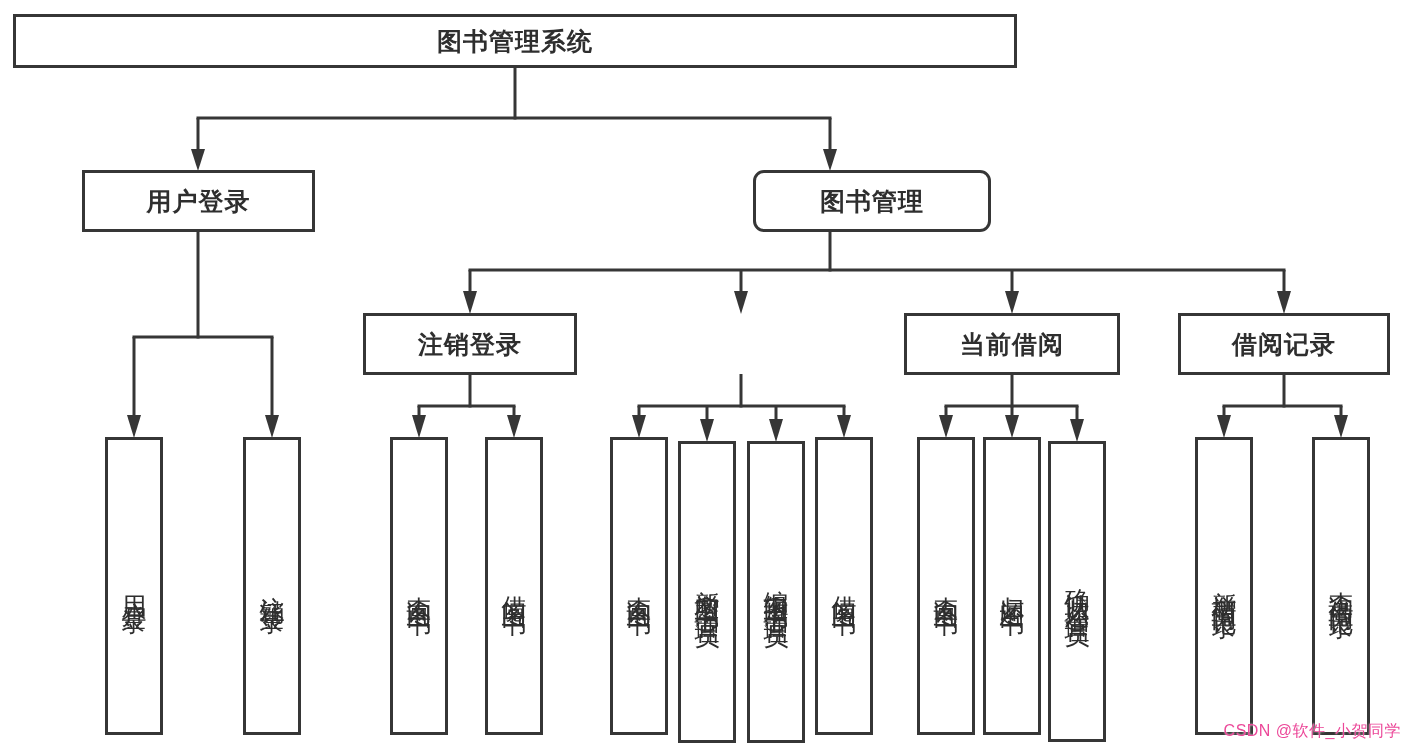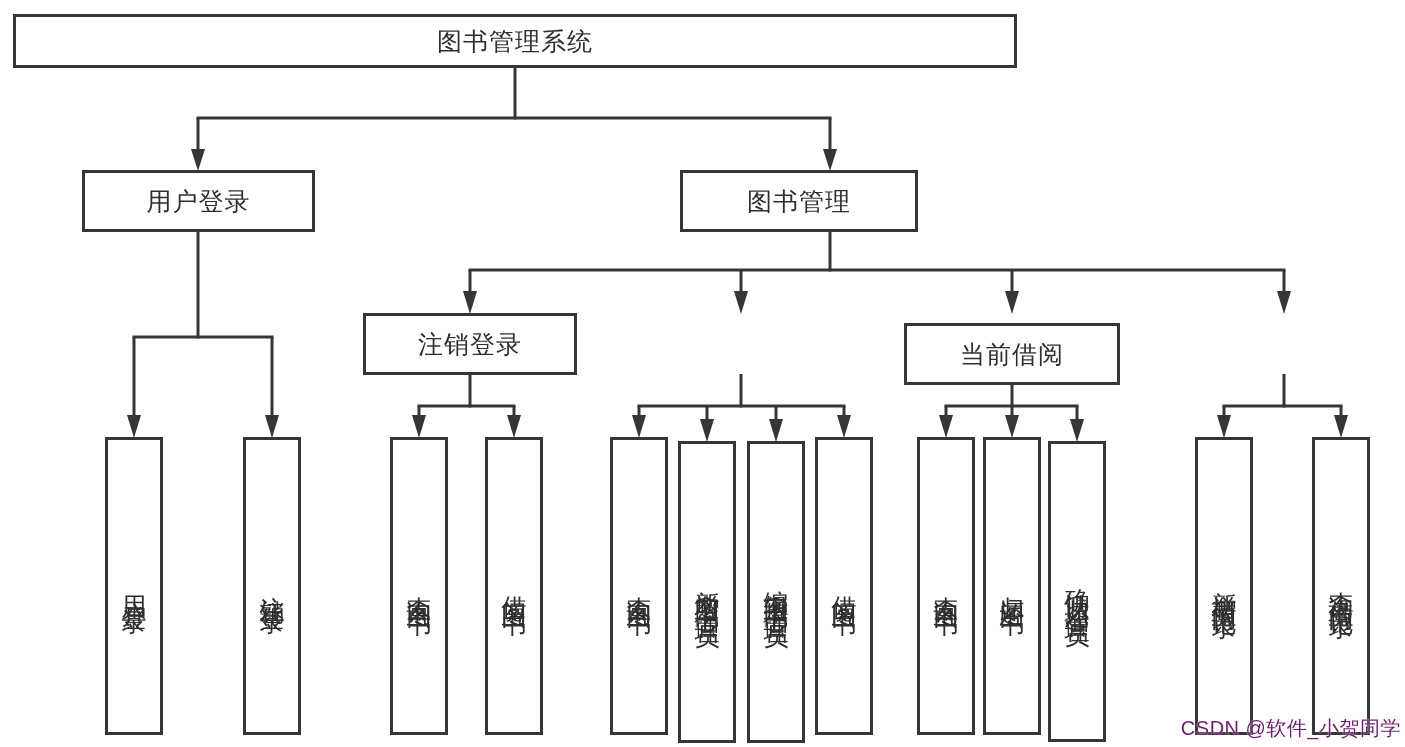--- a/index.html
+++ b/index.html
@@ -26,34 +26,35 @@
     background: #ffffff;
     display: flex;
     align-items: center;
     justify-content: center;
   }
   .hbox span {
     font-size: 25px;
     letter-spacing: 1px;
     white-space: nowrap;
     line-height: 1;
+    font-weight: bold;
   }
   .vbox span {
     writing-mode: vertical-rl;
     text-orientation: mixed;
     font-size: 25px;
     letter-spacing: 5px;
     line-height: 1;
   }
   .watermark {
     position: absolute;
     right: 4px;
     bottom: 5px;
-    font-size: 20px;
-    color: #701a75;
+    font-size: 16px;
+    color: #ec4899;
     letter-spacing: 0.5px;
     text-shadow: 0 0 2px #ffffff;
     white-space: nowrap;
   }
 </style>
 </head>
 <body>
 
 <div class="canvas">
 
@@ -119,36 +120,39 @@
     <polygon points="1334,415 1348,415 1341,438"></polygon>
   </svg>
 
   <div class="hbox" style="left:13px; top:14px; width:1004px; height:54px;">
     <span>图书管理系统</span>
   </div>
 
   <div class="hbox" style="left:82px; top:170px; width:233px; height:62px;">
     <span>用户登录</span>
   </div>
-  <div class="hbox" style="left:680px; top:170px; width:238px; height:62px;">
+  <div class="hbox" style="left:753px; top:170px; width:238px; height:62px;border-radius:11px;">
     <span>图书管理</span>
   </div>
 
   <div class="vbox" style="left:105px; top:437px; width:58px; height:298px;">
     <span>用户登录</span>
   </div>
   <div class="vbox" style="left:243px; top:437px; width:58px; height:298px;">
     <span>注销登录</span>
   </div>
 
   <div class="hbox" style="left:363px; top:313px; width:214px; height:62px;">
     <span>注销登录</span>
   </div>
-  <div class="hbox" style="left:904px; top:323px; width:216px; height:62px;">
+  <div class="hbox" style="left:904px; top:313px; width:216px; height:62px;">
     <span>当前借阅</span>
+  </div>
+  <div class="hbox" style="left:1178px; top:313px; width:212px; height:62px;">
+    <span>借阅记录</span>
   </div>
 
   <div class="vbox" style="left:390px; top:437px; width:58px; height:298px;">
     <span>查询图书</span>
   </div>
   <div class="vbox" style="left:485px; top:437px; width:58px; height:298px;">
     <span>借阅图书</span>
   </div>
 
   <div class="vbox" style="left:610px; top:437px; width:58px; height:298px;">

